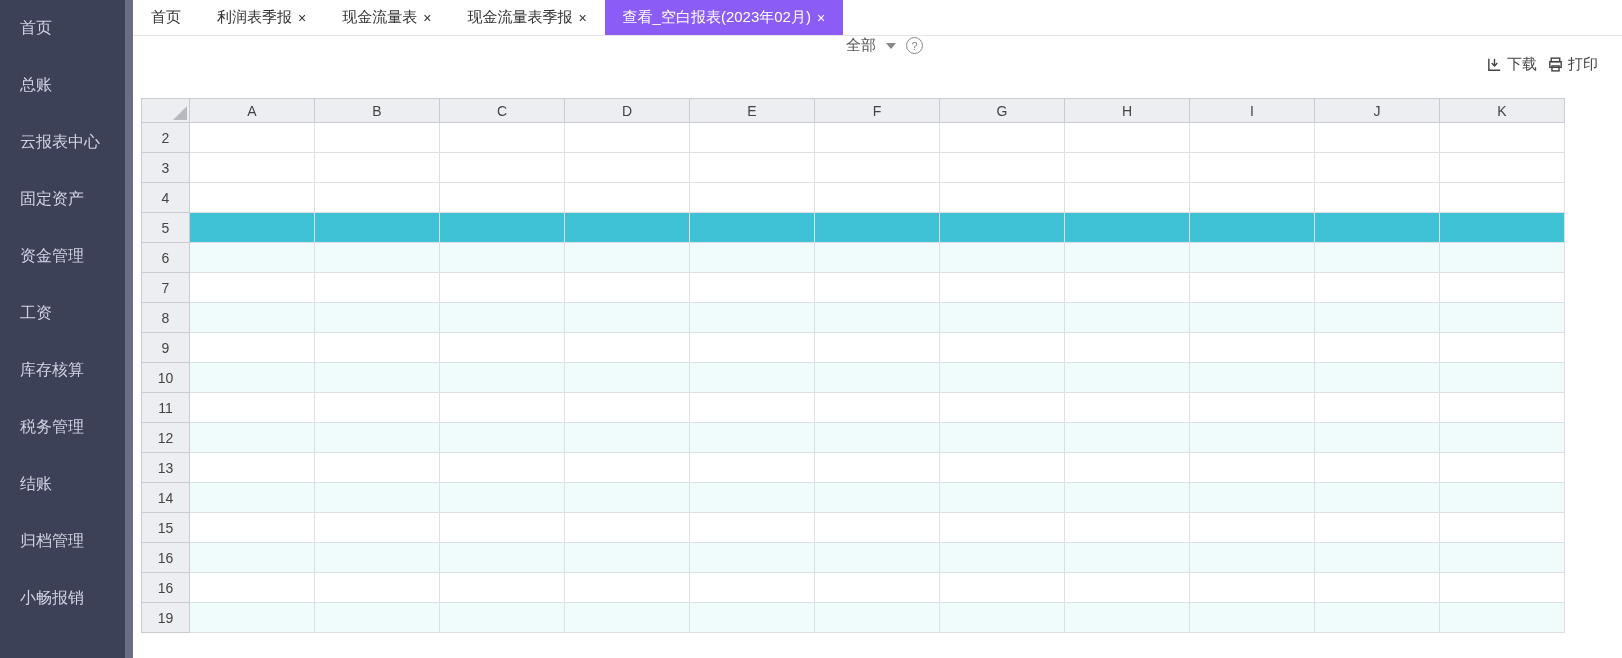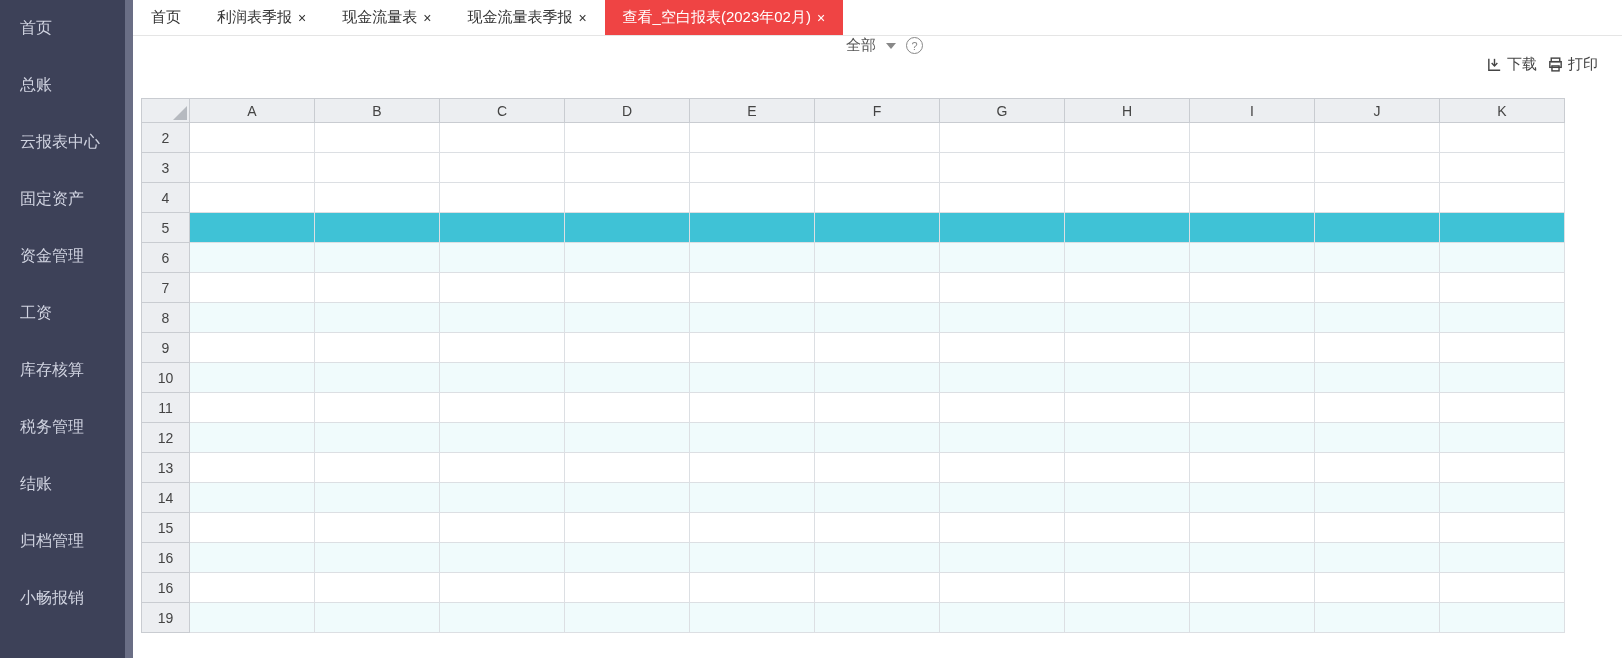--- a/index.html
+++ b/index.html
@@ -59,21 +59,21 @@
     display: flex;
     align-items: center;
     padding: 0 18px;
     font-size: 15px;
     color: #333;
     cursor: pointer;
     white-space: nowrap;
     gap: 6px;
   }
   .tab.active {
-    background: #ef4444;
+    background: #8b5cf6;
     color: #fff;
   }
   .tab-close {
     font-size: 14px;
     line-height: 1;
   }
   
   .toolbar {
     display: flex;
     align-items: center;

